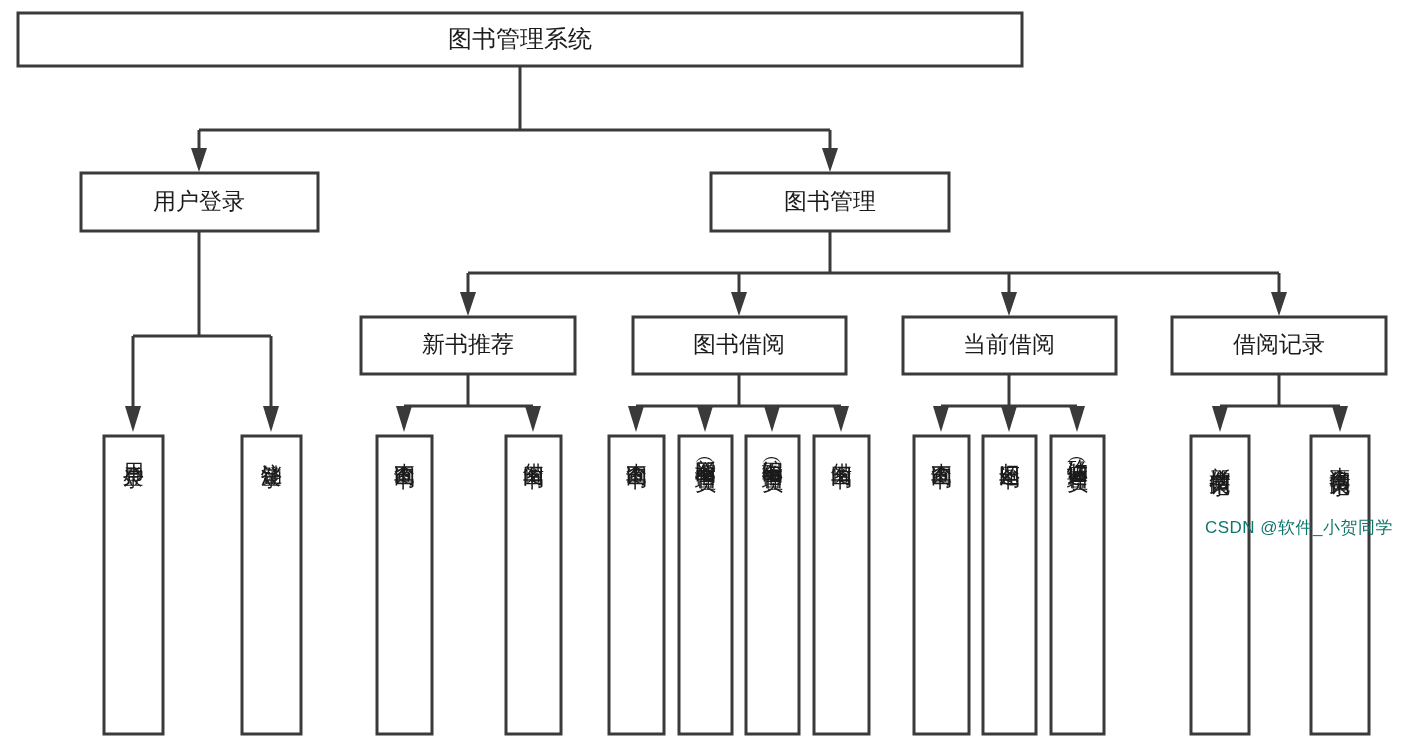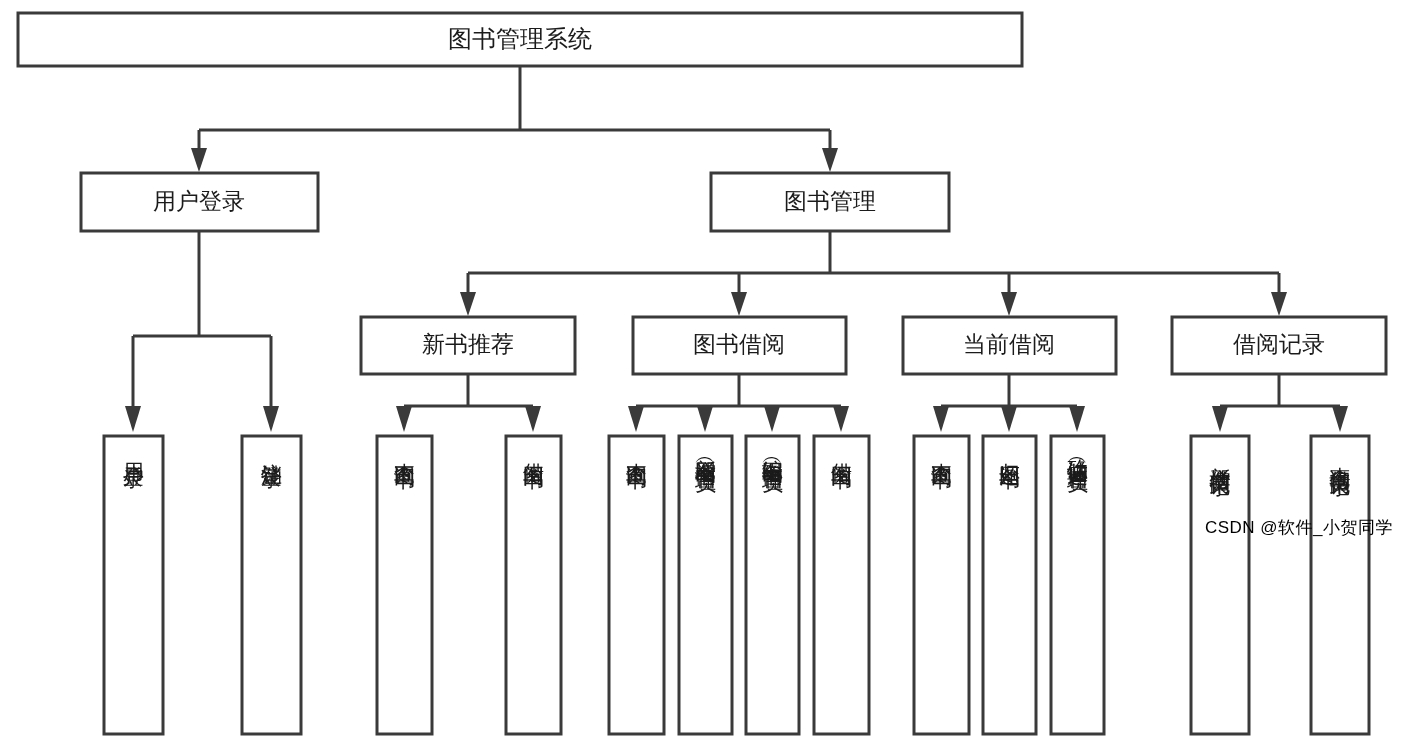--- a/index.html
+++ b/index.html
@@ -71,21 +71,21 @@
     letter-spacing: 2px;
     color: #1b1b1b;
     white-space: nowrap;
   }
   .watermark {
     position: absolute;
     right: 12px;
     bottom: 6px;
     font-family: "Liberation Sans", "DejaVu Sans", sans-serif;
     font-size: 17px;
-    color: #000000;
+    color: #0f766e;
     letter-spacing: 0.5px;
     white-space: nowrap;
   }
 </style>
 </head>
 <body>
 
 <div id="diagram-root">
 
   <svg class="diagram-canvas" viewBox="0 0 1405 747" xmlns="http://www.w3.org/2000/svg">

